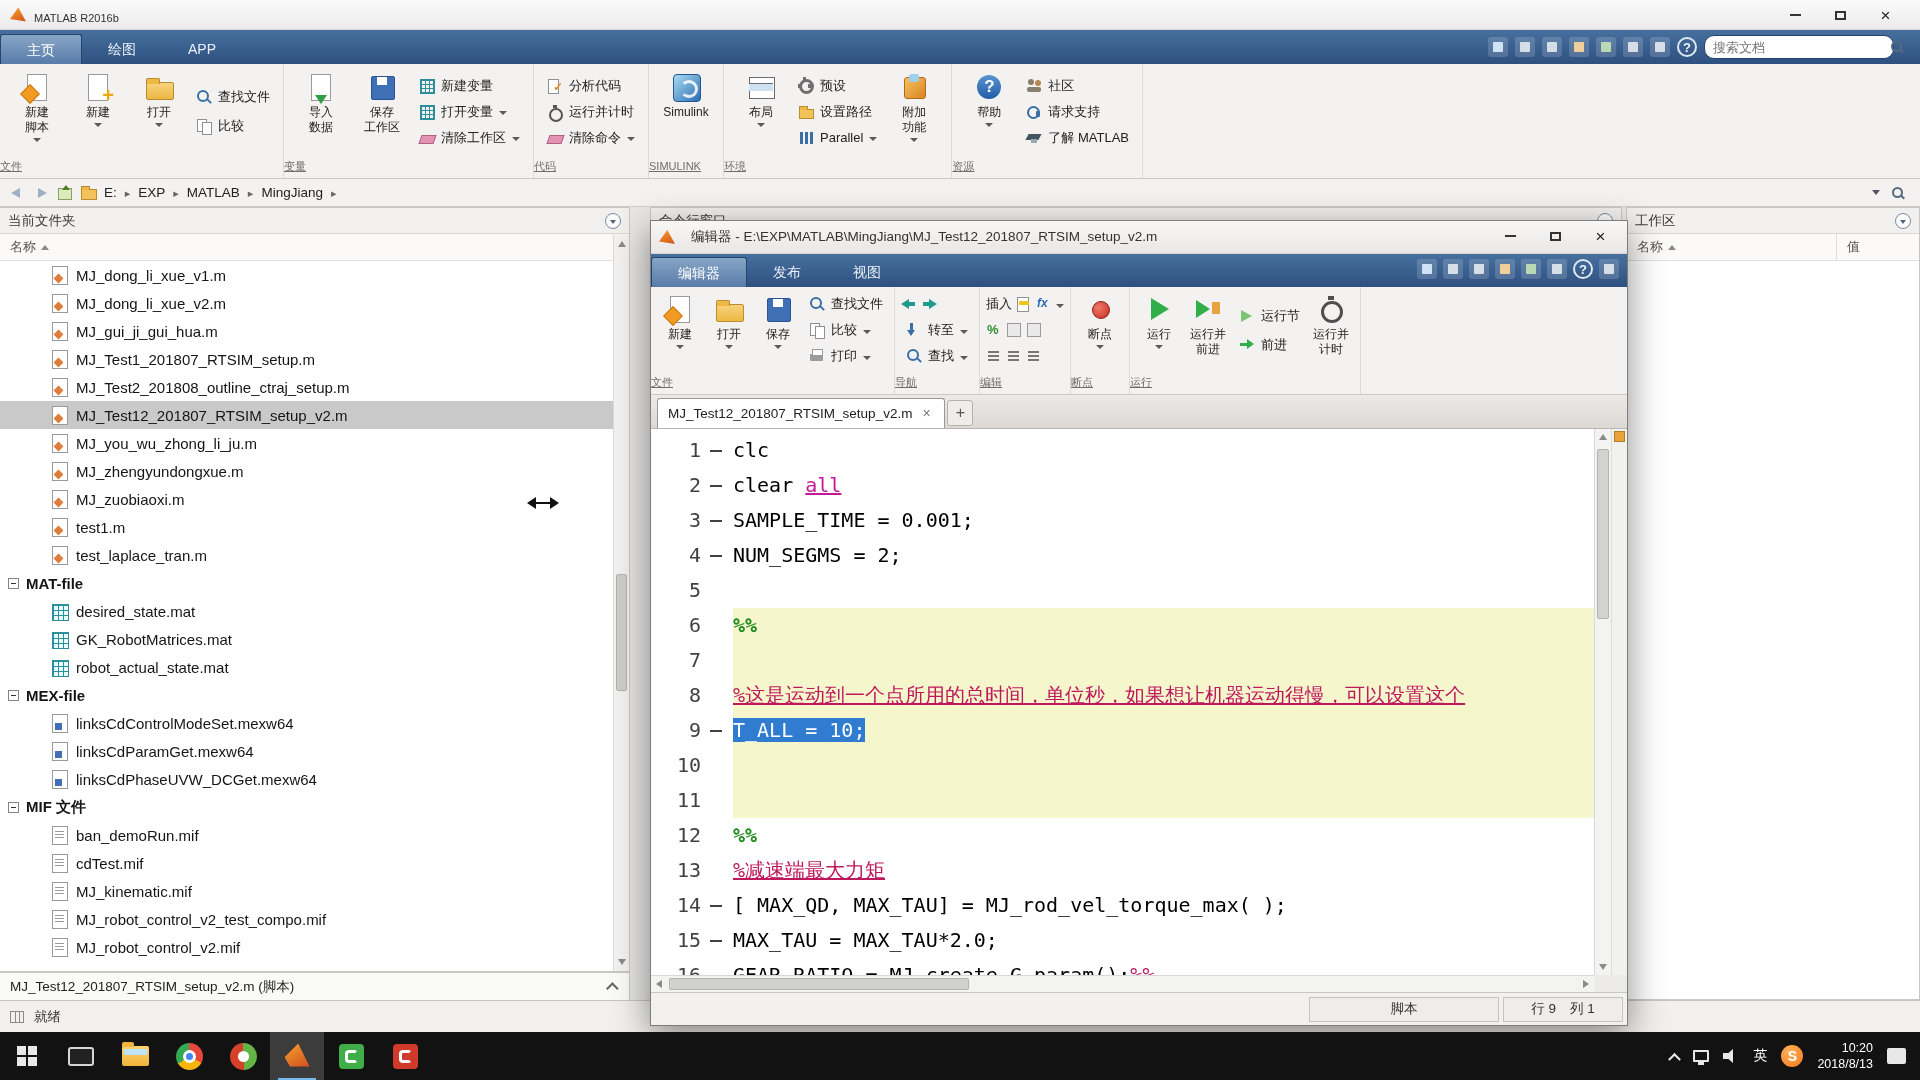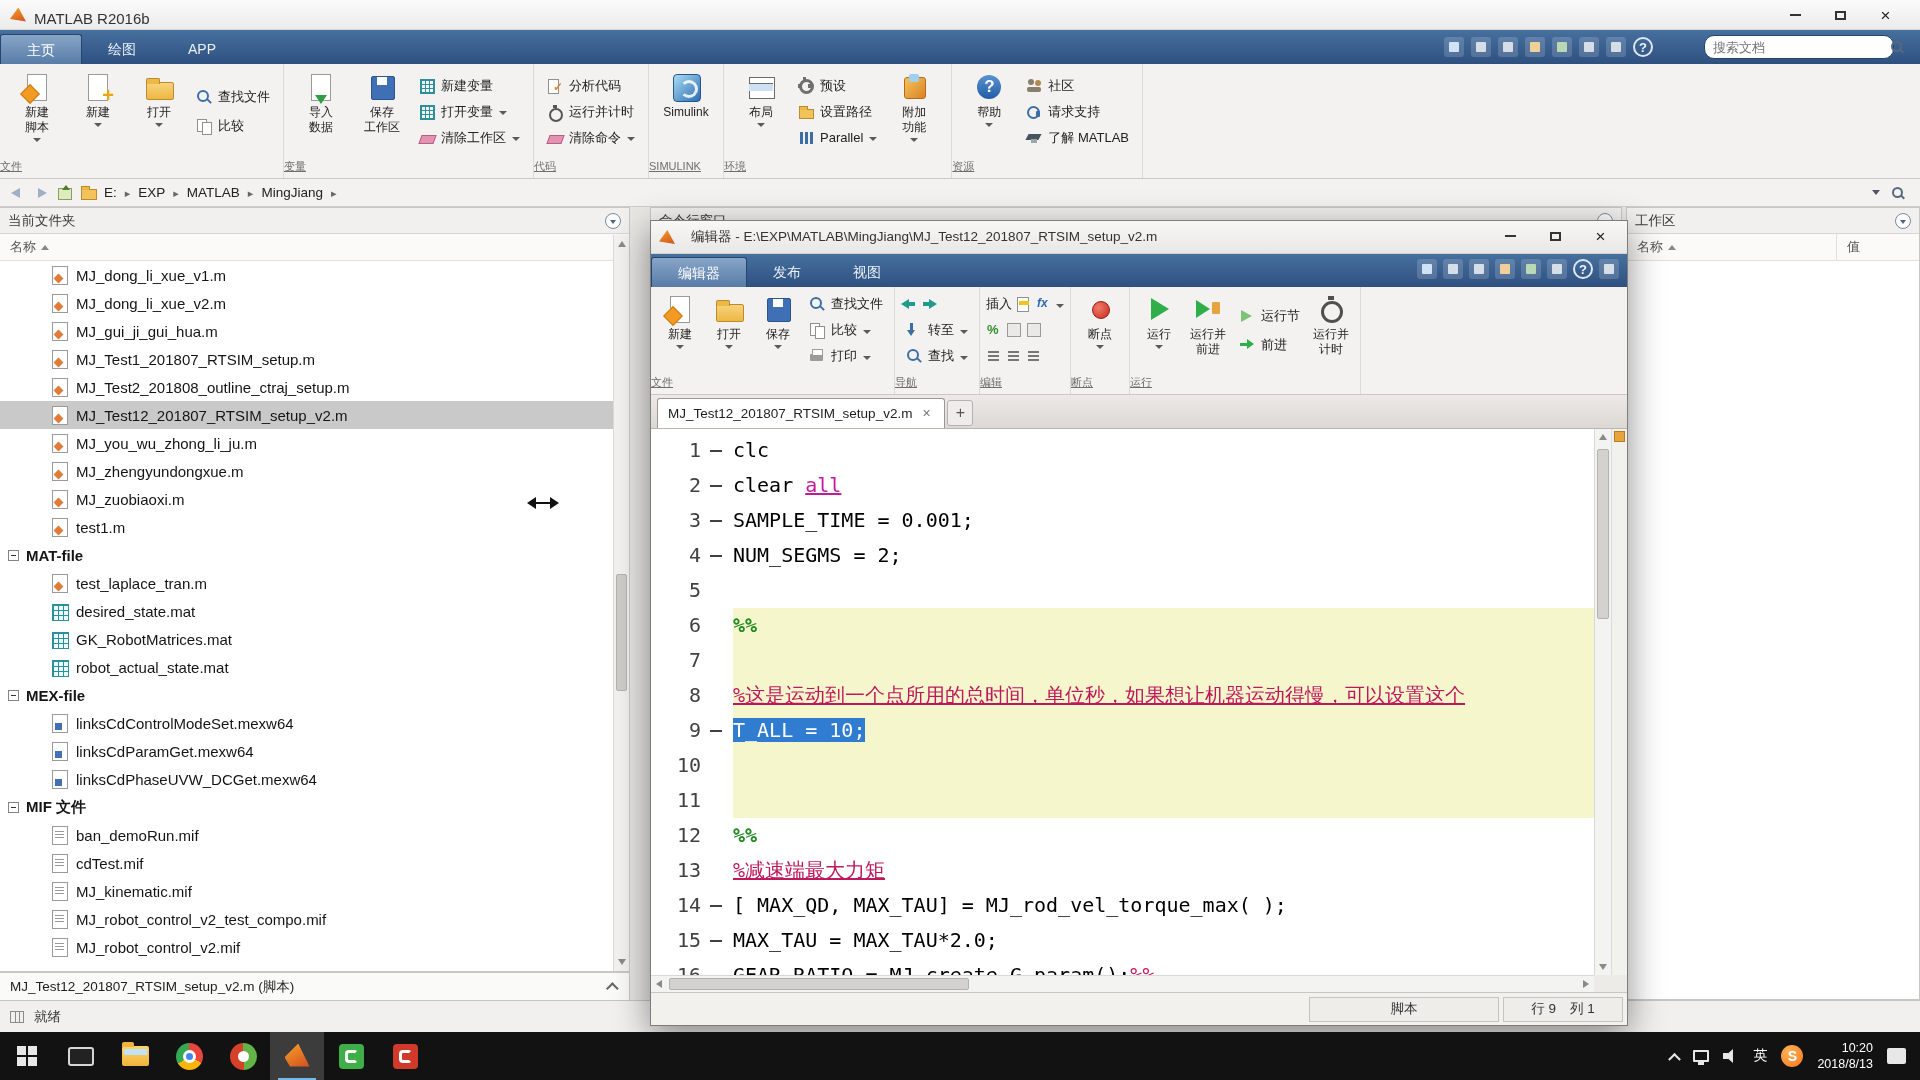--- a/index.html
+++ b/index.html
@@ -2,37 +2,37 @@
 <html><head>
 <meta charset="utf-8">
 <style>
   * { margin:0; padding:0; box-sizing:border-box; }
   html,body { width:1920px; height:1080px; overflow:hidden; font-family:"Liberation Sans",sans-serif; background:#e9e7e4; }
   .screen { position:relative; width:1920px; height:1080px; }
 
   
   .titlebar { position:absolute; left:0; top:0; width:1920px; height:30px; background:linear-gradient(#fbfbfb,#ebebeb); display:flex; align-items:center; padding-left:10px; border-bottom:1px solid #d9d7d4; }
   .mlogo { width:16px; height:14px; background:linear-gradient(155deg,#f6a12a,#d1511d); clip-path:polygon(52% 0,100% 100%,0 82%); margin-right:8px; }
-  .title-text { font-size:15px; color:#333;margin-top:7px; }
+  .title-text { font-size:11px; color:#333;margin-top:7px; }
   .win-controls { position:absolute; right:12px; top:0; height:30px; display:flex; }
   .wc { width:45px; height:30px; display:flex; align-items:center; justify-content:center; }
   .g-min { width:11px; height:2px; background:#333; }
   .g-max { width:11px; height:9px; border:2px solid #333; }
   .g-close { font-size:17px; color:#222; line-height:1; }
 
   
   .tabrow { position:absolute; left:0; top:30px; width:1920px; height:34px; background:linear-gradient(#47709f,#2e5080); display:flex; align-items:flex-end; }
   .rtab { height:30px; line-height:30px; padding:0 26px; color:#eaf0f7; font-size:14px; }
   .rtab.active { background:linear-gradient(#87a5c6,#587ca8); border:1px solid #24466e; border-bottom:none; border-radius:3px 3px 0 0; color:#fff; }
   .tabrow-right { position:absolute; right:0; top:0; height:34px; display:flex; align-items:center; gap:7px; padding-right:26px; }
   .qi { width:20px; height:20px; border-radius:3px; background:rgba(255,255,255,.16); position:relative; }
   .qi::after { content:""; position:absolute; inset:5px; background:rgba(255,255,255,.75); border-radius:1px; }
   .qi.c1::after{background:#cfe3f7;} .qi.c2::after{background:#f0cf9a;} .qi.c3::after{background:#b9d9b4;}
   .qhelp { width:20px; height:20px; border-radius:50%; border:2px solid #dfe8f2; color:#eef3f9; font-size:13px; font-weight:bold; text-align:center; line-height:17px; }
-  .searchbox { width:190px; height:24px; background:#fff; border:1px solid #24466e; border-radius:10px; display:flex; align-items:center; padding:0 4px 0 8px;margin-left:44px; }
+  .searchbox { width:190px; height:24px; background:#fff; border:1px solid #24466e; border-radius:10px; display:flex; align-items:center; padding:0 4px 0 8px; }
   .searchbox input { flex:1; border:none; outline:none; font-size:13px; color:#333; background:transparent; font-family:"Liberation Sans",sans-serif; }
   .mag { width:16px; height:16px; position:relative; }
   .mag::before { content:""; position:absolute; left:2px; top:2px; width:7px; height:7px; border:2px solid #56697f; border-radius:50%; }
   .mag::after { content:""; position:absolute; left:10px; top:11px; width:5px; height:2px; background:#56697f; transform:rotate(45deg); }
 
   
   .ribbon { position:absolute; left:0; top:64px; width:1920px; height:115px; background:#f4f2f0; border-bottom:1px solid #cbc9c6; display:flex; }
   .rgroup { display:flex; flex-direction:column; border-right:1px solid #dcdad6; }
   .rbtns { flex:1; display:flex; align-items:flex-start; padding:4px 8px 0; gap:3px; }
   .rg-label { height:22px; line-height:20px; text-align:left; font-size:11px; color:#6e6e6e;text-decoration:underline; }
@@ -550,30 +550,30 @@
           <span class="ficon t-m"></span>
           <span class="flabel">MJ_zuobiaoxi.m</span>
         </div>
 
         <div class="fr">
 
           <span class="ficon t-m"></span>
           <span class="flabel">test1.m</span>
         </div>
 
+        <div class="fr">
+
+          <span class="ficon t-m"></span>
+          <span class="flabel">test_laplace_tran.m</span>
+        </div>
+
         <div class="fr grp">
           <span class="expander"></span>
 
           <span class="flabel">MAT-file</span>
-        </div>
-
-        <div class="fr">
-
-          <span class="ficon t-m"></span>
-          <span class="flabel">test_laplace_tran.m</span>
         </div>
 
         <div class="fr">
 
           <span class="ficon t-mat"></span>
           <span class="flabel">desired_state.mat</span>
         </div>
 
         <div class="fr">
 

